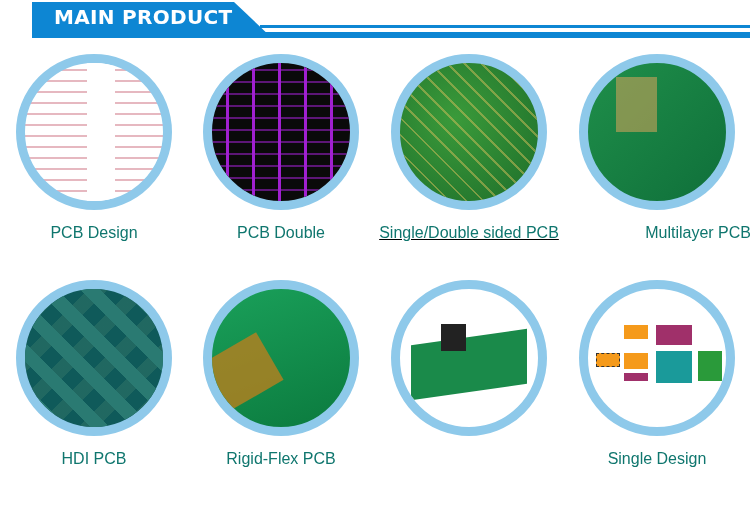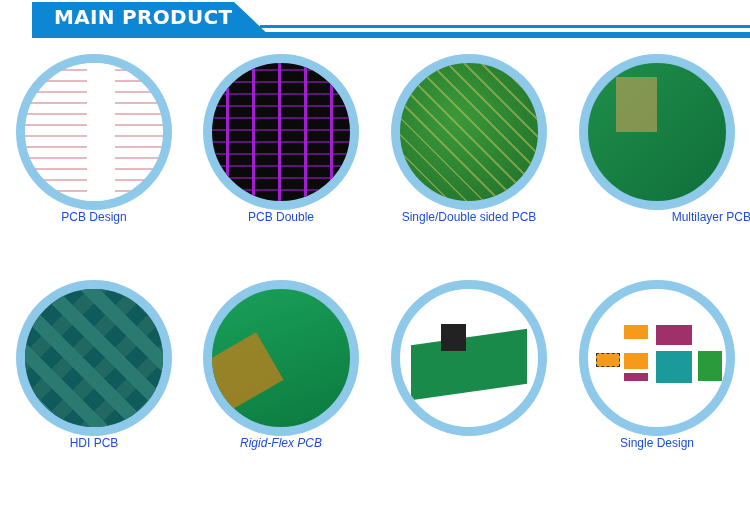--- a/index.html
+++ b/index.html
@@ -6,21 +6,21 @@
   body { width: 750px; height: 510px; background: #ffffff; font-family: "Liberation Sans", sans-serif; position: relative; overflow: hidden; }
   .header { position: absolute; left: 0; top: 0; width: 660px; height: 42px; margin-left: 32px; }
   .banner { position: absolute; left: 0; top: 2px; width: 240px; height: 36px; background: #0d86d3;
     clip-path: polygon(0 0, 202px 0, 240px 36px, 0 36px); }
   .banner-title { position: absolute; left: 22px; top: 5px; color: #fff; font-family: "DejaVu Sans", sans-serif; font-weight: bold; font-size: 20px; letter-spacing: 0.3px; }
   .line1 { position: absolute; left: 228px; top: 25px; width: 522px; height: 3px; background: #0d86d3; }
   .line2 { position: absolute; left: 0; top: 32px; width: 750px; height: 6px; background: #0d86d3; }
   .grid { position: absolute; left: 0; top: 48px; width: 750px; }
   .item { position: absolute; width: 188px; text-align: center; }
   .circle { width: 156px; height: 156px; border-radius: 50%; border: 9px solid #8ec9ea; margin: 0 auto; overflow: hidden; position: relative; }
-  .label { margin-top: 0; font-size: 12px; color: #1d4ed8; }
+  .label { margin-top: 14px; font-size: 16px; color: #0f766e; }
   .c-design { background: repeating-linear-gradient(0deg, #fff 0 9px, #e6b8c0 9px 11px); }
   .c-design::after { content: ""; position: absolute; left: 45%; top: 0; width: 20%; height: 100%; background: #fff; }
   .c-layout { background: #0a0a0a; }
   .c-layout::before { content: ""; position: absolute; inset: 0;
     background: repeating-linear-gradient(90deg, transparent 0 14px, #a020d0 14px 17px, transparent 17px 26px),
                 repeating-linear-gradient(0deg, transparent 0 10px, rgba(160,32,208,0.55) 10px 12px); }
   .c-single { background: radial-gradient(circle at 40% 40%, #3a9a3a, #1e6e2a); }
   .c-single::before { content: ""; position: absolute; inset: 0; background: repeating-linear-gradient(45deg, transparent 0 10px, rgba(210,190,90,0.5) 10px 12px); }
   .c-multi { background: linear-gradient(135deg, #1f8f4a, #0f6f3a); }
   .c-multi::before { content: ""; position: absolute; left: 20%; top: 10%; width: 30%; height: 40%; background: #c9a15a; opacity: 0.6; }
@@ -46,34 +46,34 @@
 
 <div class="grid">
   <div class="item" style="left:0;top:6px;">
     <div class="circle c-design"></div>
     <div class="label">PCB Design</div>
   </div>
   <div class="item" style="left:187px;top:6px;">
     <div class="circle c-layout"></div>
     <div class="label">PCB Double</div>
   </div>
-  <div class="item" style="left:375px;top:6px;">
+  <div class="item" style="left:375px;top:6px;text-decoration:underline;">
     <div class="circle c-single"></div>
     <div class="label">Single/Double sided PCB</div>
   </div>
   <div class="item" style="left:563px;top:6px;text-align:right;">
     <div class="circle c-multi"></div>
     <div class="label">Multilayer PCB</div>
   </div>
 
   <div class="item" style="left:0;top:232px;">
     <div class="circle c-hdi"></div>
     <div class="label">HDI PCB</div>
   </div>
-  <div class="item" style="left:187px;top:232px;font-style:italic;">
+  <div class="item" style="left:187px;top:232px;">
     <div class="circle c-rigid"></div>
     <div class="label">Rigid-Flex PCB</div>
   </div>
   <div class="item" style="left:375px;top:232px;">
     <div class="circle c-assembly"></div>
   </div>
   <div class="item" style="left:563px;top:232px;">
     <div class="circle c-product">
       <div class="blk" style="left:36px;top:36px;width:24px;height:14px;background:#f59a1b;"></div>
       <div class="blk" style="left:68px;top:36px;width:36px;height:20px;background:#a0306a;"></div>

